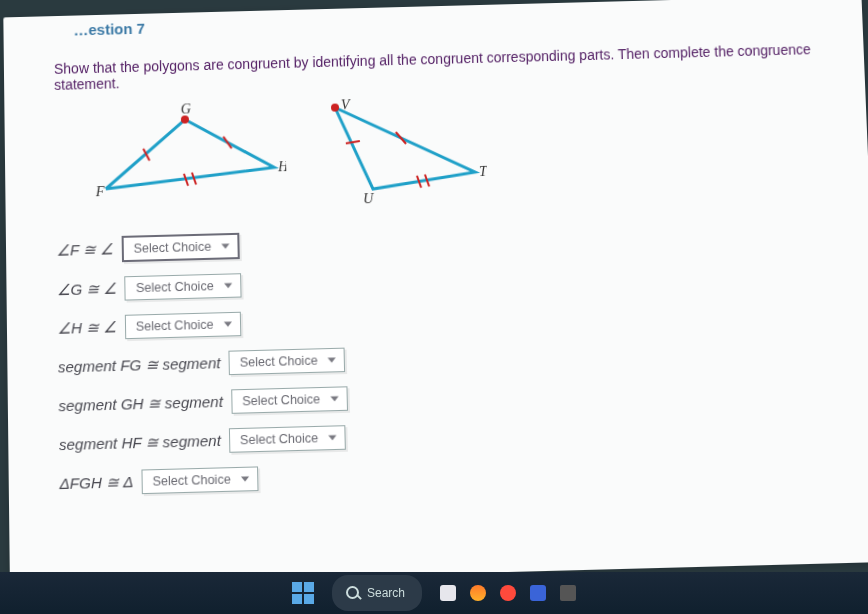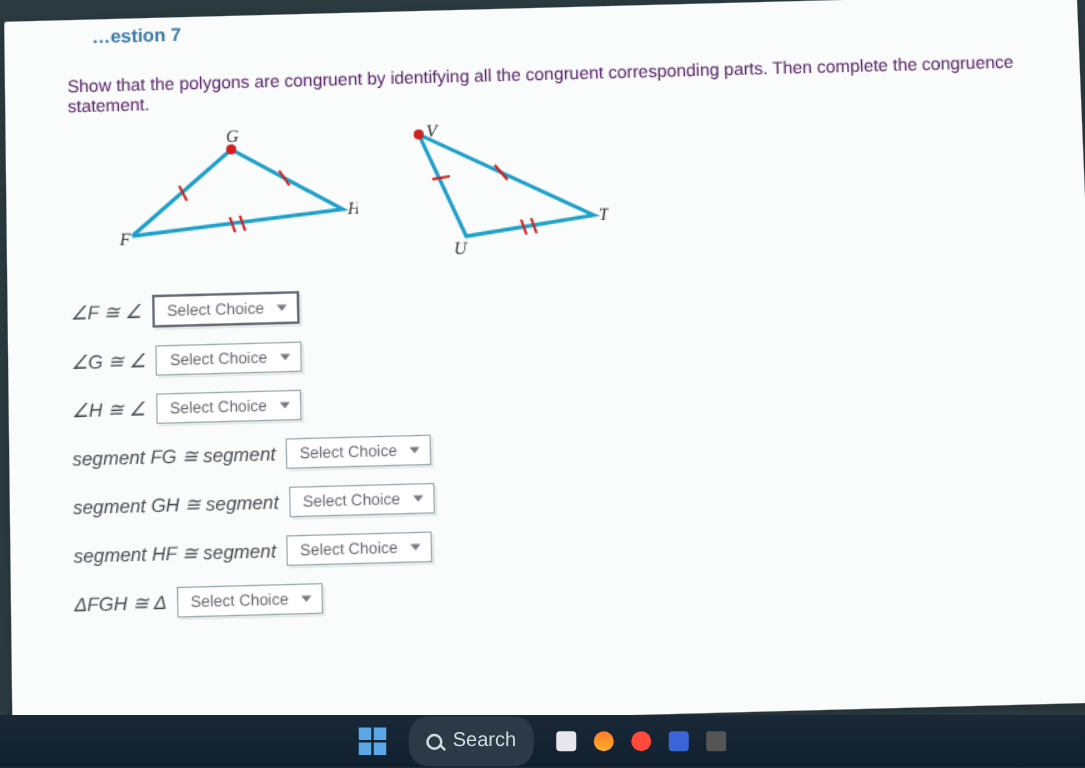--- a/index.html
+++ b/index.html
@@ -66,23 +66,23 @@
     background: linear-gradient(#1a2838,#10202e);
     display:flex; align-items:center; justify-content:center;
     gap:18px;
   }
   .start {
     width:22px;height:22px;display:grid;
     grid-template-columns:1fr 1fr;grid-template-rows:1fr 1fr;gap:2px;
   }
   .start span { background:#5aa9e6; }
   .searchpill {
-    display:flex;align-items:center;gap:8px;
+    display:flex;gap:8px;
     background:#2c3a48;border-radius:16px;
-    padding:11px 14px;color:#cdd;font-size:16px;
+    padding:11px 14px;color:#cdd;font-size:12px;
     min-width:90px;
   }
   .mag { position:relative;width:13px;height:13px;border:2px solid #cdd;border-radius:50%; }
   .mag::after { content:"";position:absolute;width:6px;height:2px;background:#cdd;right:-5px;bottom:-1px;transform:rotate(45deg); }
   .tray { display:flex;gap:14px;align-items:center; }
   .trayicon { width:16px;height:16px;border-radius:3px; }
   .i-a{background:#e6e6ec;}
   .i-b{background:linear-gradient(#ff7a2a,#ffb02a);border-radius:50%;}
   .i-c{background:#ff4a3c;border-radius:50%;}
   .i-d{background:#3a64d8;}

